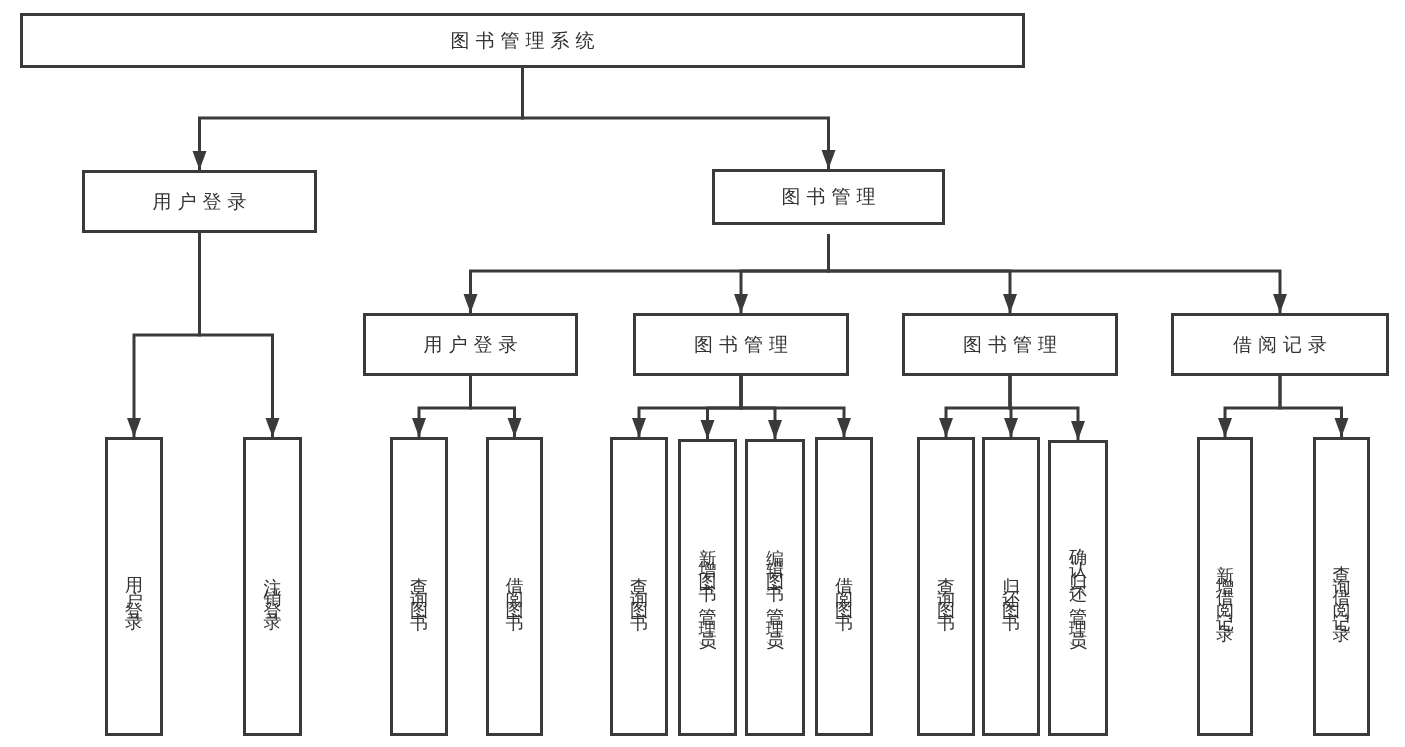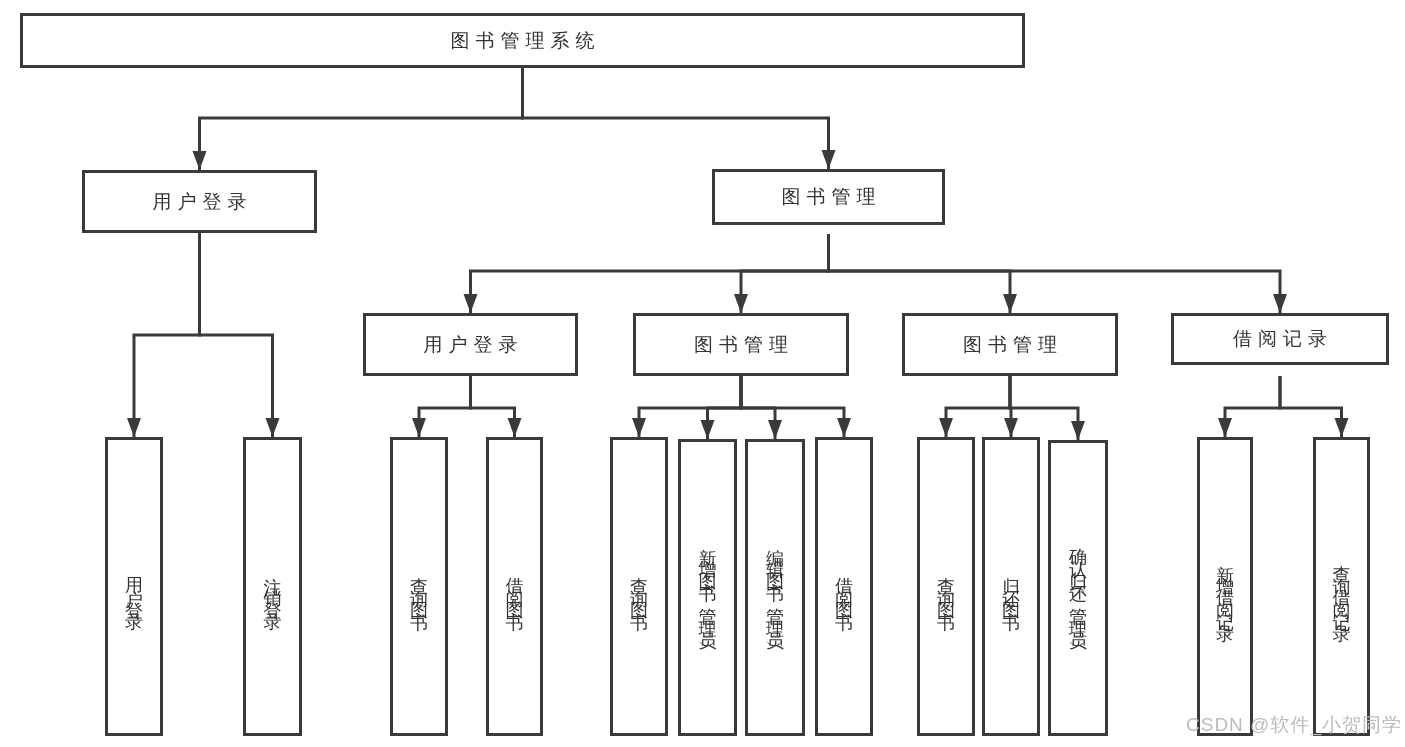--- a/index.html
+++ b/index.html
@@ -109,21 +109,21 @@
       </div>
       <div class="node h" style="left: 363px; top: 313px; width: 215px; height: 63px;">
         <span class="label">用户登录</span>
       </div>
       <div class="node h" style="left: 633px; top: 313px; width: 216px; height: 63px;">
         <span class="label">图书管理</span>
       </div>
       <div class="node h" style="left: 902px; top: 313px; width: 216px; height: 63px;">
         <span class="label">图书管理</span>
       </div>
-      <div class="node h" style="left: 1171px; top: 313px; width: 218px; height: 52px; font-family: Liberation Serif, serif;">
+      <div class="node h" style="left: 1171px; top: 313px; width: 218px; height: 63px; font-family: Liberation Serif, serif;">
         <span class="label">借阅记录</span>
       </div>
       <div class="node v" style="left: 105px; top: 437px; width: 58px; height: 299px;">
         <span class="label">用户登录</span>
       </div>
       <div class="node v" style="left: 243px; top: 437px; width: 59px; height: 299px;">
         <span class="label">注销登录</span>
       </div>
       <div class="node v" style="left: 390px; top: 437px; width: 58px; height: 299px;">
         <span class="label">查询图书</span>
@@ -152,14 +152,13 @@
       <div class="node v" style="left: 1048px; top: 440px; width: 60px; height: 296px;">
         <span class="label">确认归还（管理员）</span>
       </div>
       <div class="node v" style="left: 1197px; top: 437px; width: 56px; height: 299px;">
         <span class="label">新增借阅记录</span>
       </div>
       <div class="node v" style="left: 1313px; top: 437px; width: 57px; height: 299px;">
         <span class="label">查询借阅记录</span>
       </div>
     </div>
-  <div class="watermark">CSDN @软件_小贺同学</div>
 </div>
 
 </body></html>

